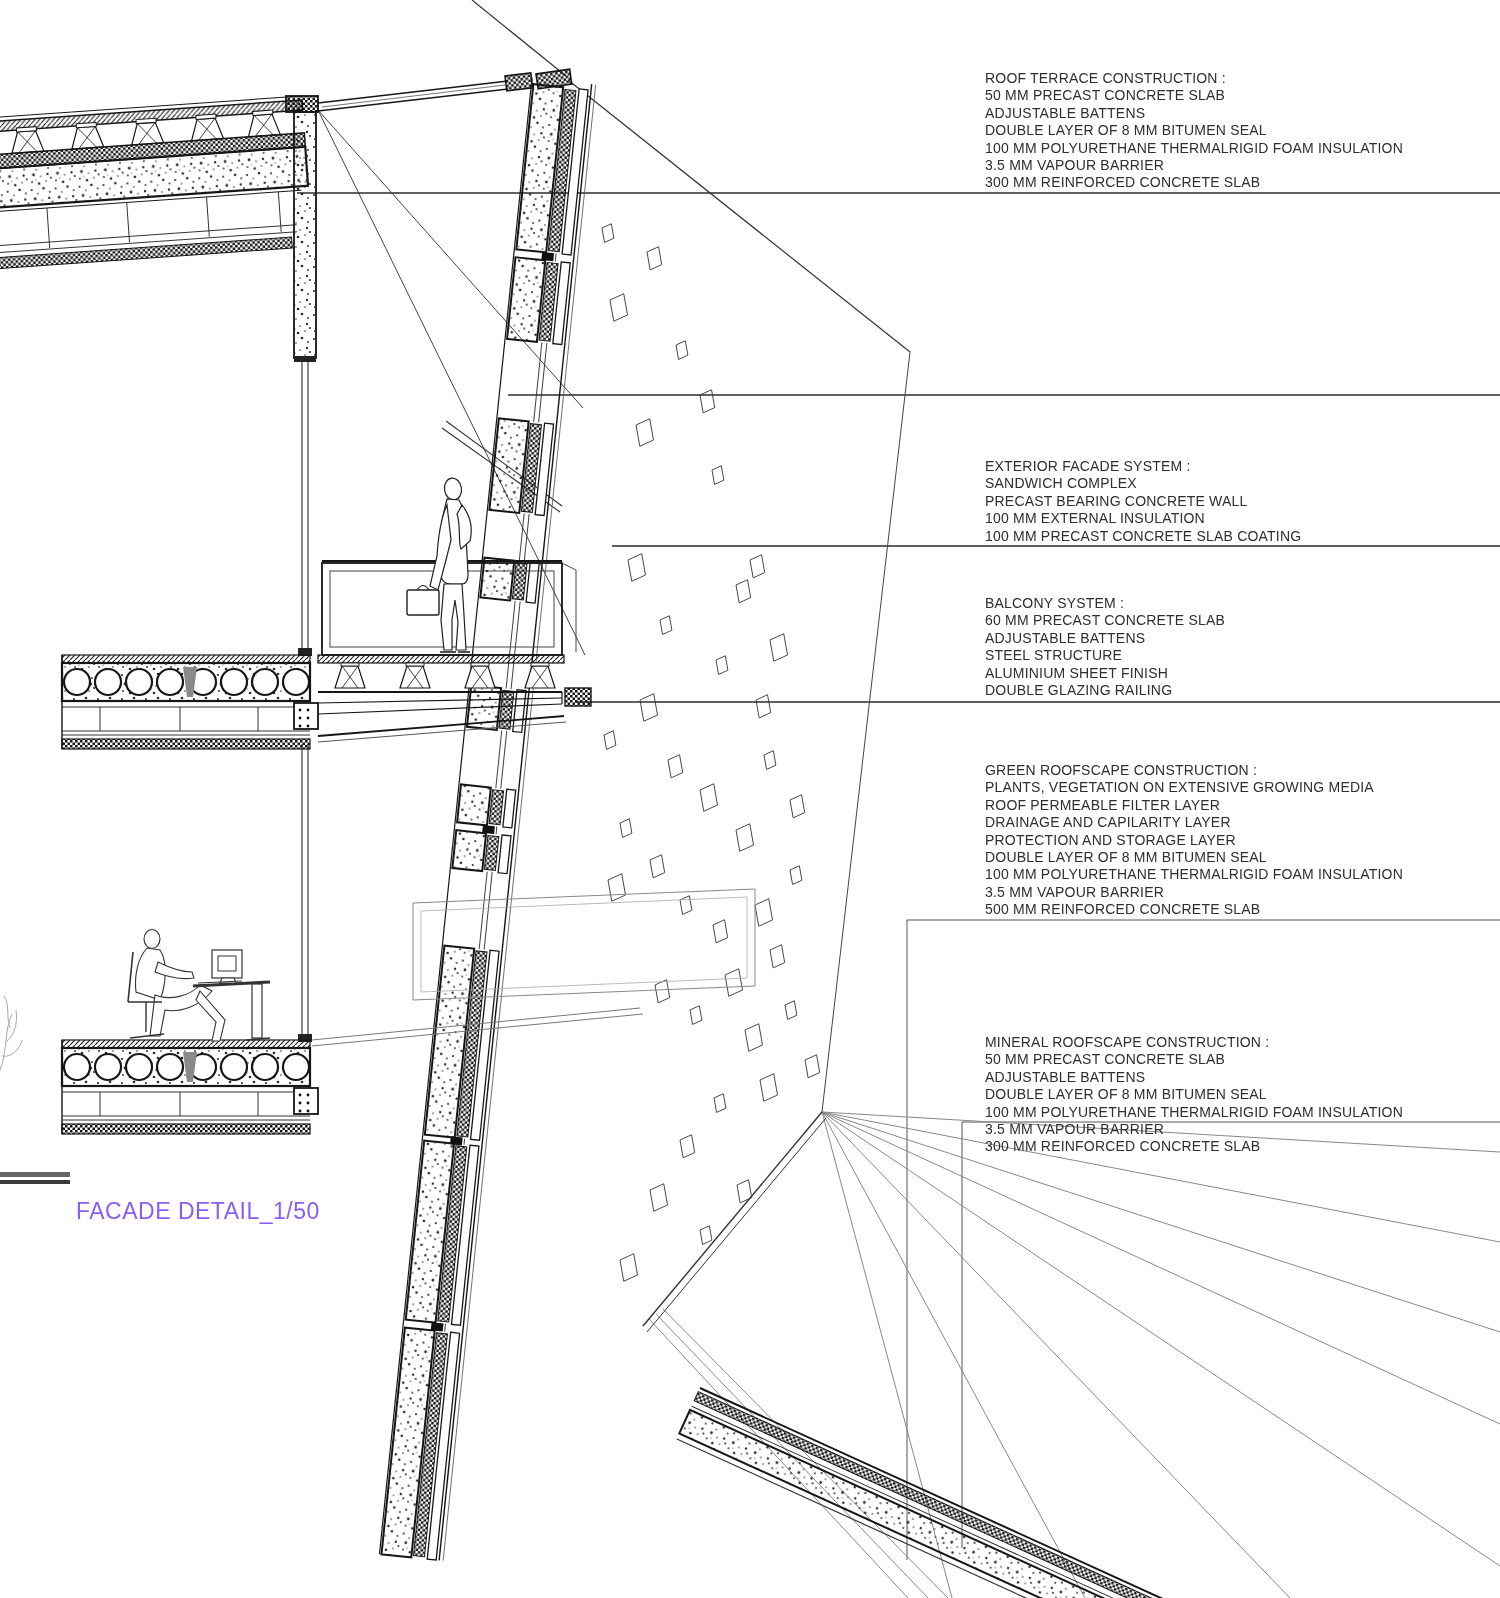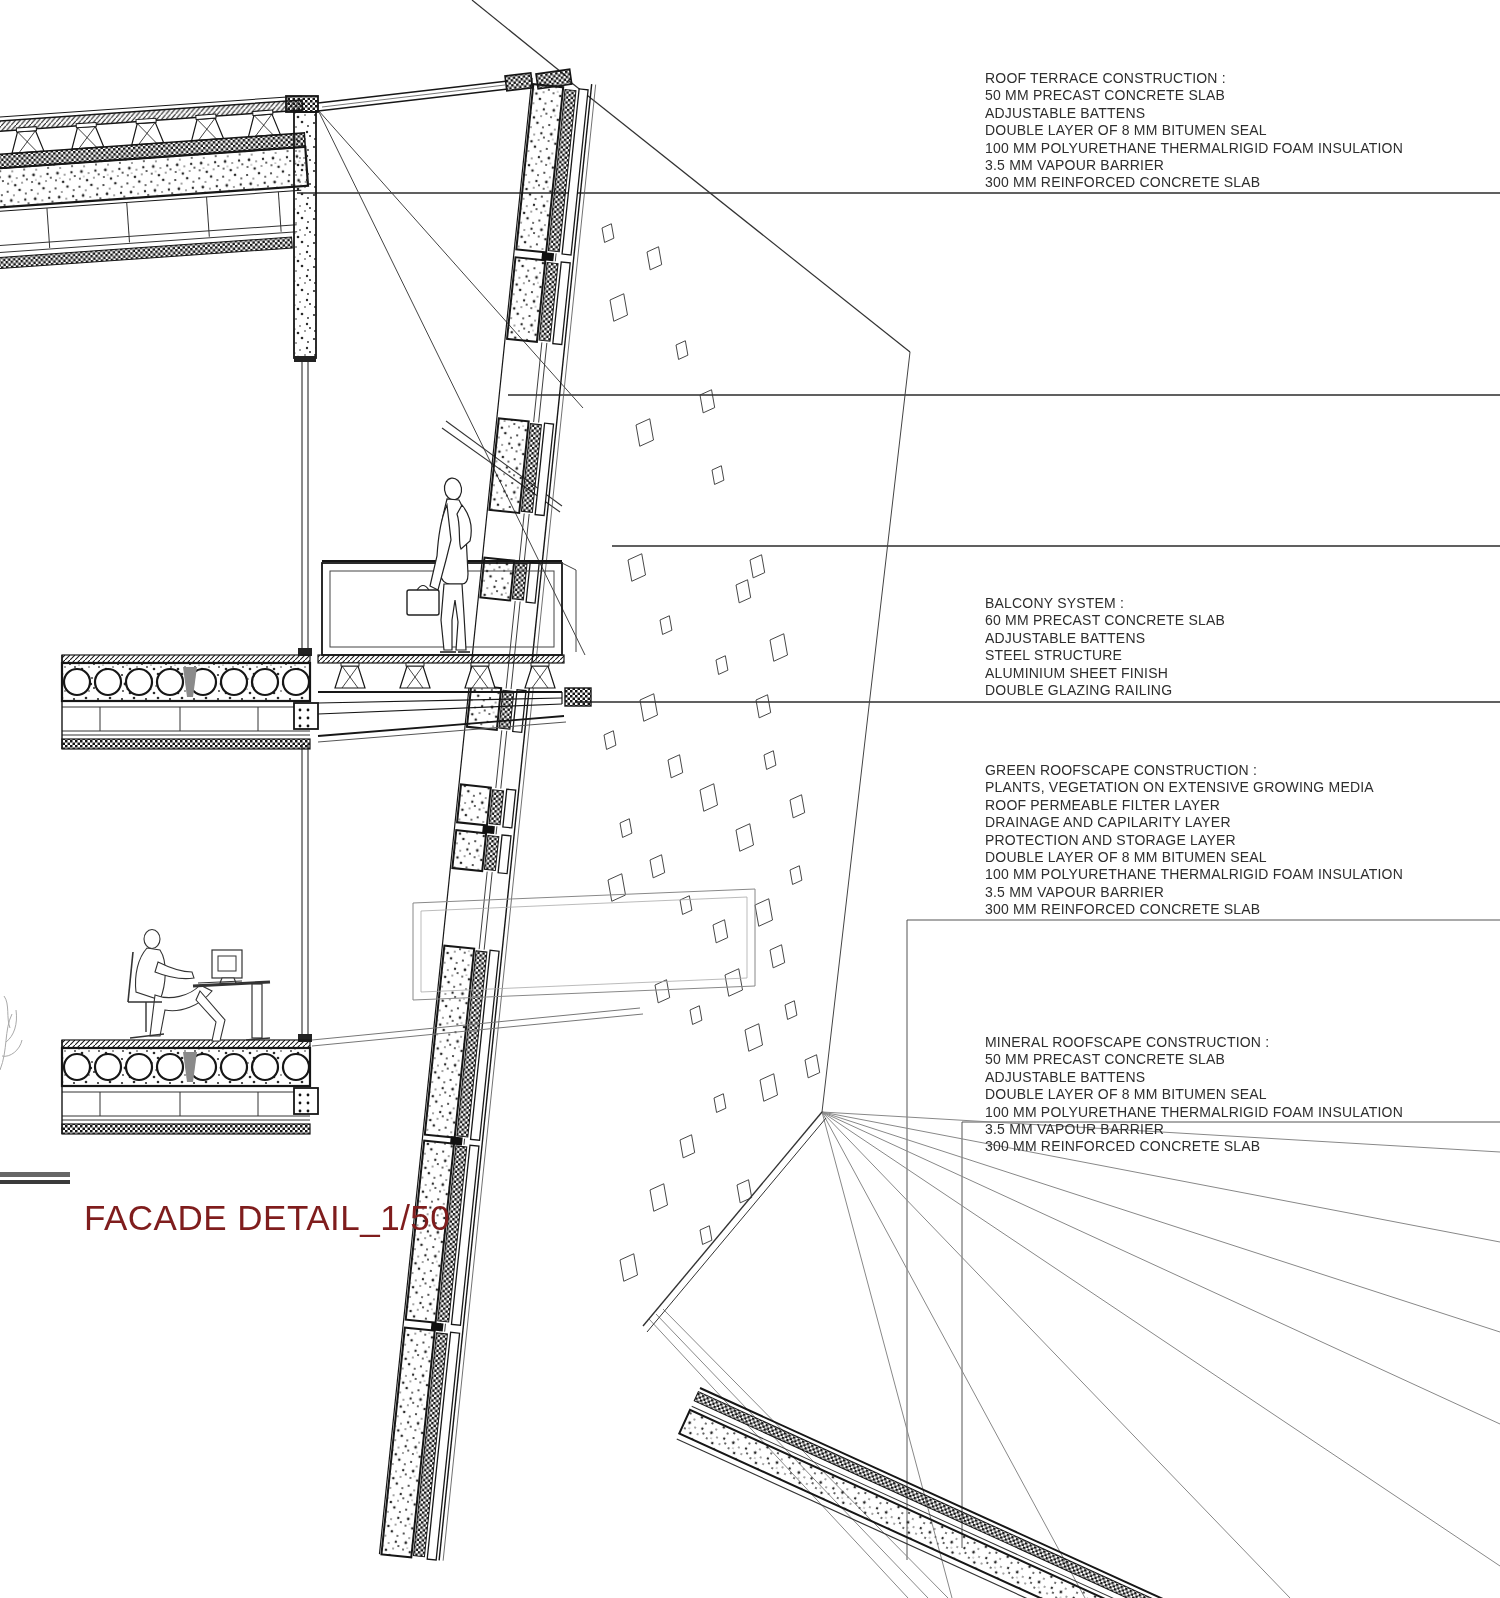--- a/index.html
+++ b/index.html
@@ -1,20 +1,20 @@
 <!DOCTYPE html>
 <html><head>
 <meta charset="utf-8">
 <style>
   html,body{margin:0;padding:0;background:#ffffff;}
   .sheet{position:relative;width:1500px;height:1598px;background:#ffffff;overflow:hidden;
          font-family:"Liberation Sans", sans-serif;}
   .ann{position:absolute;font-size:14px;line-height:17.4px;color:#2e2e2e;
        white-space:pre-line;letter-spacing:0.2px;}
-  .title{position:absolute;left:84px;top:1198px;font-size:35px;color:#7f1d1d;letter-spacing:0.5px;}
+  .title{position:absolute;left:76px;top:1198px;font-size:23px;color:#8b5cf6;letter-spacing:0.5px;}
   svg{position:absolute;left:0;top:0;}
 </style>
 </head>
 <body>
 
 <div class="sheet">
 
 <svg id="dwg" width="1500" height="1598" viewBox="0 0 1500 1598">
   <defs>
     <pattern id="stipple" width="24" height="24" patternUnits="userSpaceOnUse">
@@ -381,35 +381,40 @@
       </g>
     </svg>
 
 <div class="ann" style="left:985px;top:70px">ROOF TERRACE CONSTRUCTION :
 50 MM PRECAST CONCRETE SLAB
 ADJUSTABLE BATTENS
 DOUBLE LAYER OF 8 MM BITUMEN SEAL
 100 MM POLYURETHANE THERMALRIGID FOAM INSULATION
 3.5 MM VAPOUR BARRIER
 300 MM REINFORCED CONCRETE SLAB</div>
+<div class="ann" style="left:985px;top:458px">EXTERIOR FACADE SYSTEM :
+SANDWICH COMPLEX
+PRECAST BEARING CONCRETE WALL
+100 MM EXTERNAL INSULATION
+100 MM PRECAST CONCRETE SLAB  COATING</div>
 <div class="ann" style="left:985px;top:595px">BALCONY SYSTEM :
 60 MM PRECAST CONCRETE SLAB
 ADJUSTABLE BATTENS
 STEEL STRUCTURE
 ALUMINIUM SHEET FINISH
 DOUBLE GLAZING RAILING</div>
 <div class="ann" style="left:985px;top:762px">GREEN ROOFSCAPE CONSTRUCTION :
 PLANTS, VEGETATION ON EXTENSIVE GROWING MEDIA
 ROOF PERMEABLE FILTER LAYER
 DRAINAGE AND CAPILARITY LAYER
 PROTECTION AND STORAGE LAYER
 DOUBLE LAYER OF 8 MM BITUMEN SEAL
 100 MM POLYURETHANE THERMALRIGID FOAM INSULATION
 3.5 MM VAPOUR BARRIER
-300 MM REINFORCED CONCRETE SLAB</div>
+500 MM REINFORCED CONCRETE SLAB</div>
 <div class="ann" style="left:985px;top:1034px">MINERAL ROOFSCAPE CONSTRUCTION :
 50 MM PRECAST CONCRETE SLAB
 ADJUSTABLE BATTENS
 DOUBLE LAYER OF 8 MM BITUMEN SEAL
 100 MM POLYURETHANE THERMALRIGID FOAM INSULATION
 3.5 MM VAPOUR BARRIER
 300 MM REINFORCED CONCRETE SLAB</div>
 
 <div class="title">FACADE DETAIL_1/50</div>
 

